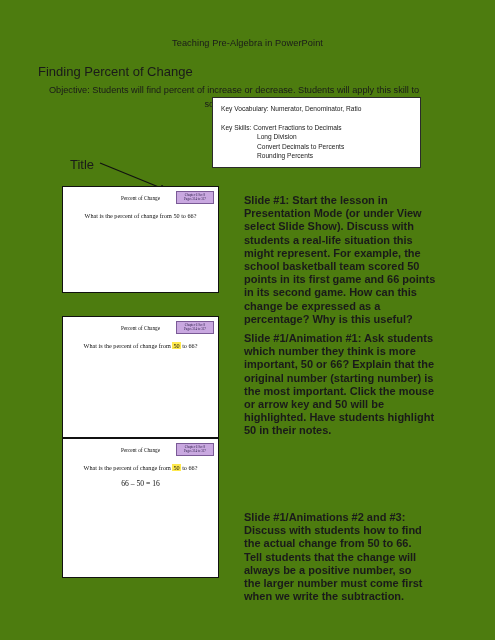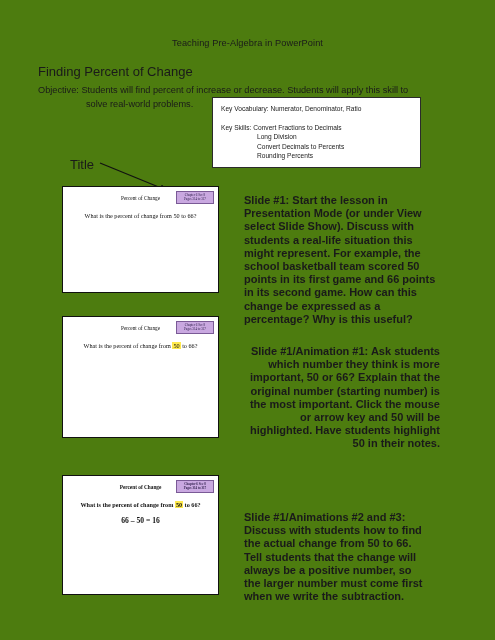--- a/index.html
+++ b/index.html
@@ -37,20 +37,21 @@
     left: 38px;
     font-size: 13px;
   }
   .objective {
     position: absolute;
     top: 84px;
     left: 38px;
     width: 392px;
     font-size: 9.2px;
     line-height: 13.5px;
+    text-align: center;
   }
   .objective .line2 {
     display: block;
     padding-left: 48px;
   }
 
   
   .key-box {
     position: absolute;
     left: 212px;
@@ -88,21 +89,21 @@
     position: absolute;
     left: 62px;
     width: 157px;
     border: 1.6px solid #111;
     background: #ffffff;
     box-sizing: border-box;
     overflow: hidden;
   }
   .slide-1 { top: 186px; height: 107px; }
   .slide-2 { top: 316px; height: 122px; }
-  .slide-3 { top: 475px; height: 120px; font-weight: bold; }
+  .slide-3 { top: 438px; height: 140px; }
 
   .slide-title {
     position: absolute;
     top: 8px;
     left: 0;
     width: 100%;
     text-align: center;
     font-size: 5.3px;
     font-family: "Liberation Serif", serif;
     color: #111;
@@ -151,21 +152,21 @@
   
   .note {
     position: absolute;
     left: 244px;
     width: 196px;
     font-size: 11px;
     line-height: 13.2px;
     font-weight: bold;
   }
   .note-1 { top: 194px; }
-  .note-2 { top: 345px; text-align: right; }
+  .note-2 { top: 332px; }
   .note-3 { top: 511px; width: 180px; }
 </style>
 </head>
 <body>
 
 <div class="page">
 
   <div class="doc-title">Teaching Pre-Algebra in PowerPoint</div>
 
   <div class="heading">Finding Percent of Change</div>

